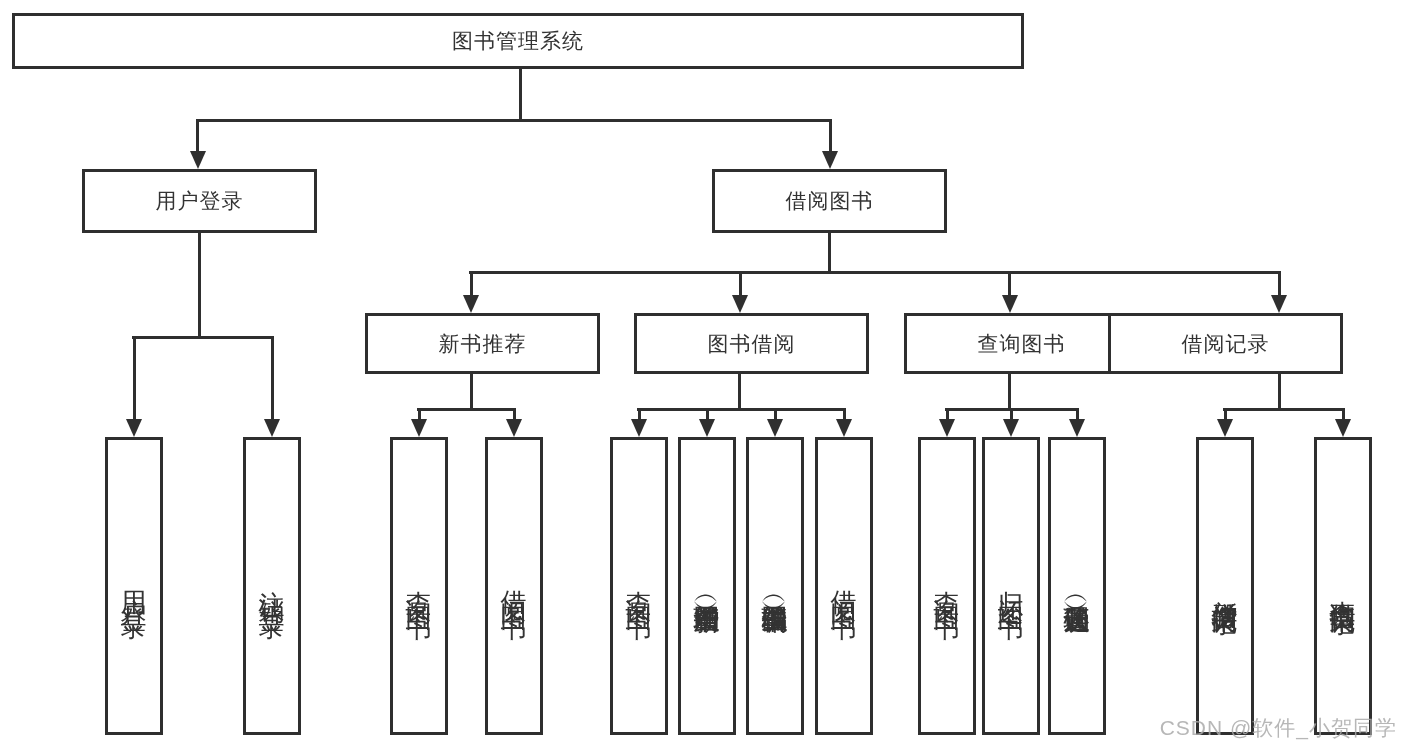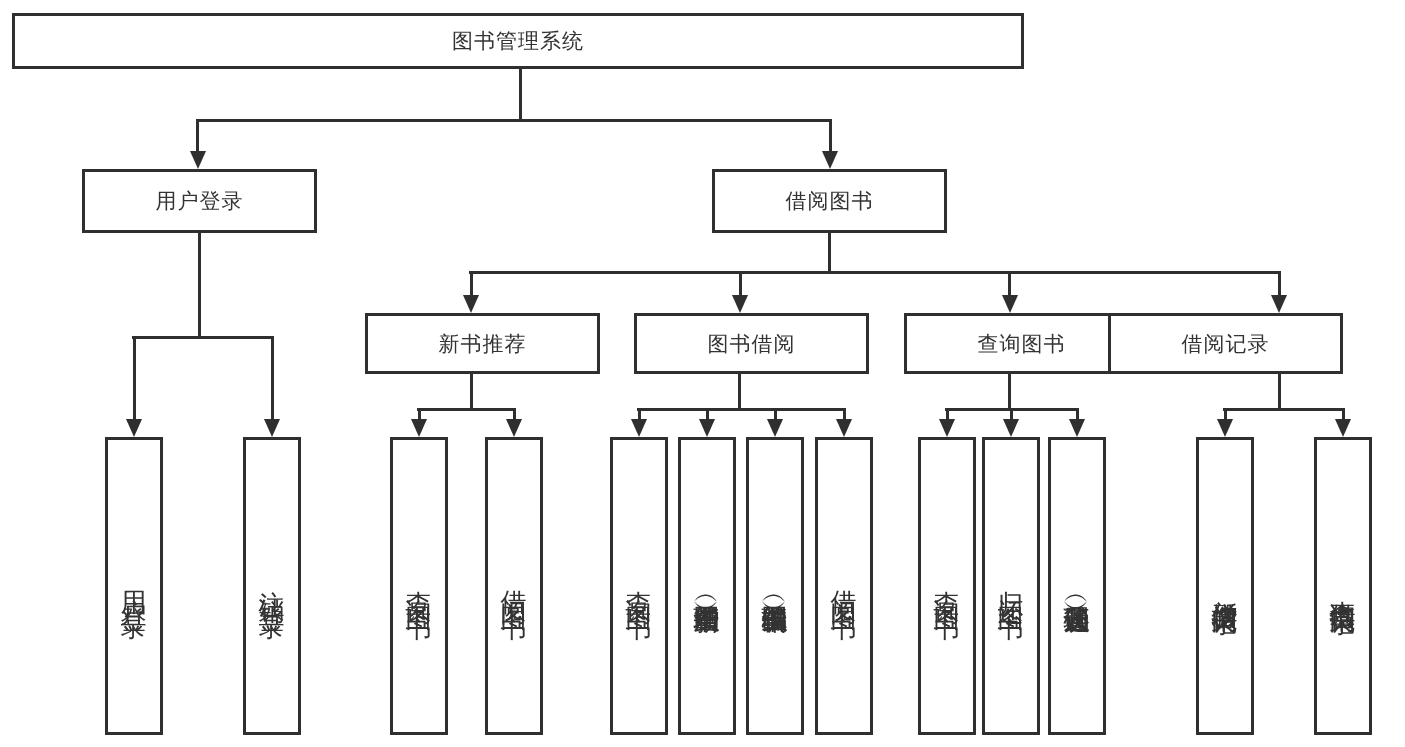--- a/index.html
+++ b/index.html
@@ -187,14 +187,15 @@
     <span class="vlabel" style="letter-spacing: 0px;">确认归还（管理员）</span>
   </div>
 
   <div class="box leaf" style="left:1196px">
     <span class="vlabel" style="letter-spacing: 2px;">新增借阅记录</span>
   </div>
   <div class="box leaf" style="left:1314px">
     <span class="vlabel" style="letter-spacing: 2px;">查询借阅记录</span>
   </div>
 
+  <div class="watermark">CSDN @软件_小贺同学</div>
 
 </div>
 
 </body></html>

